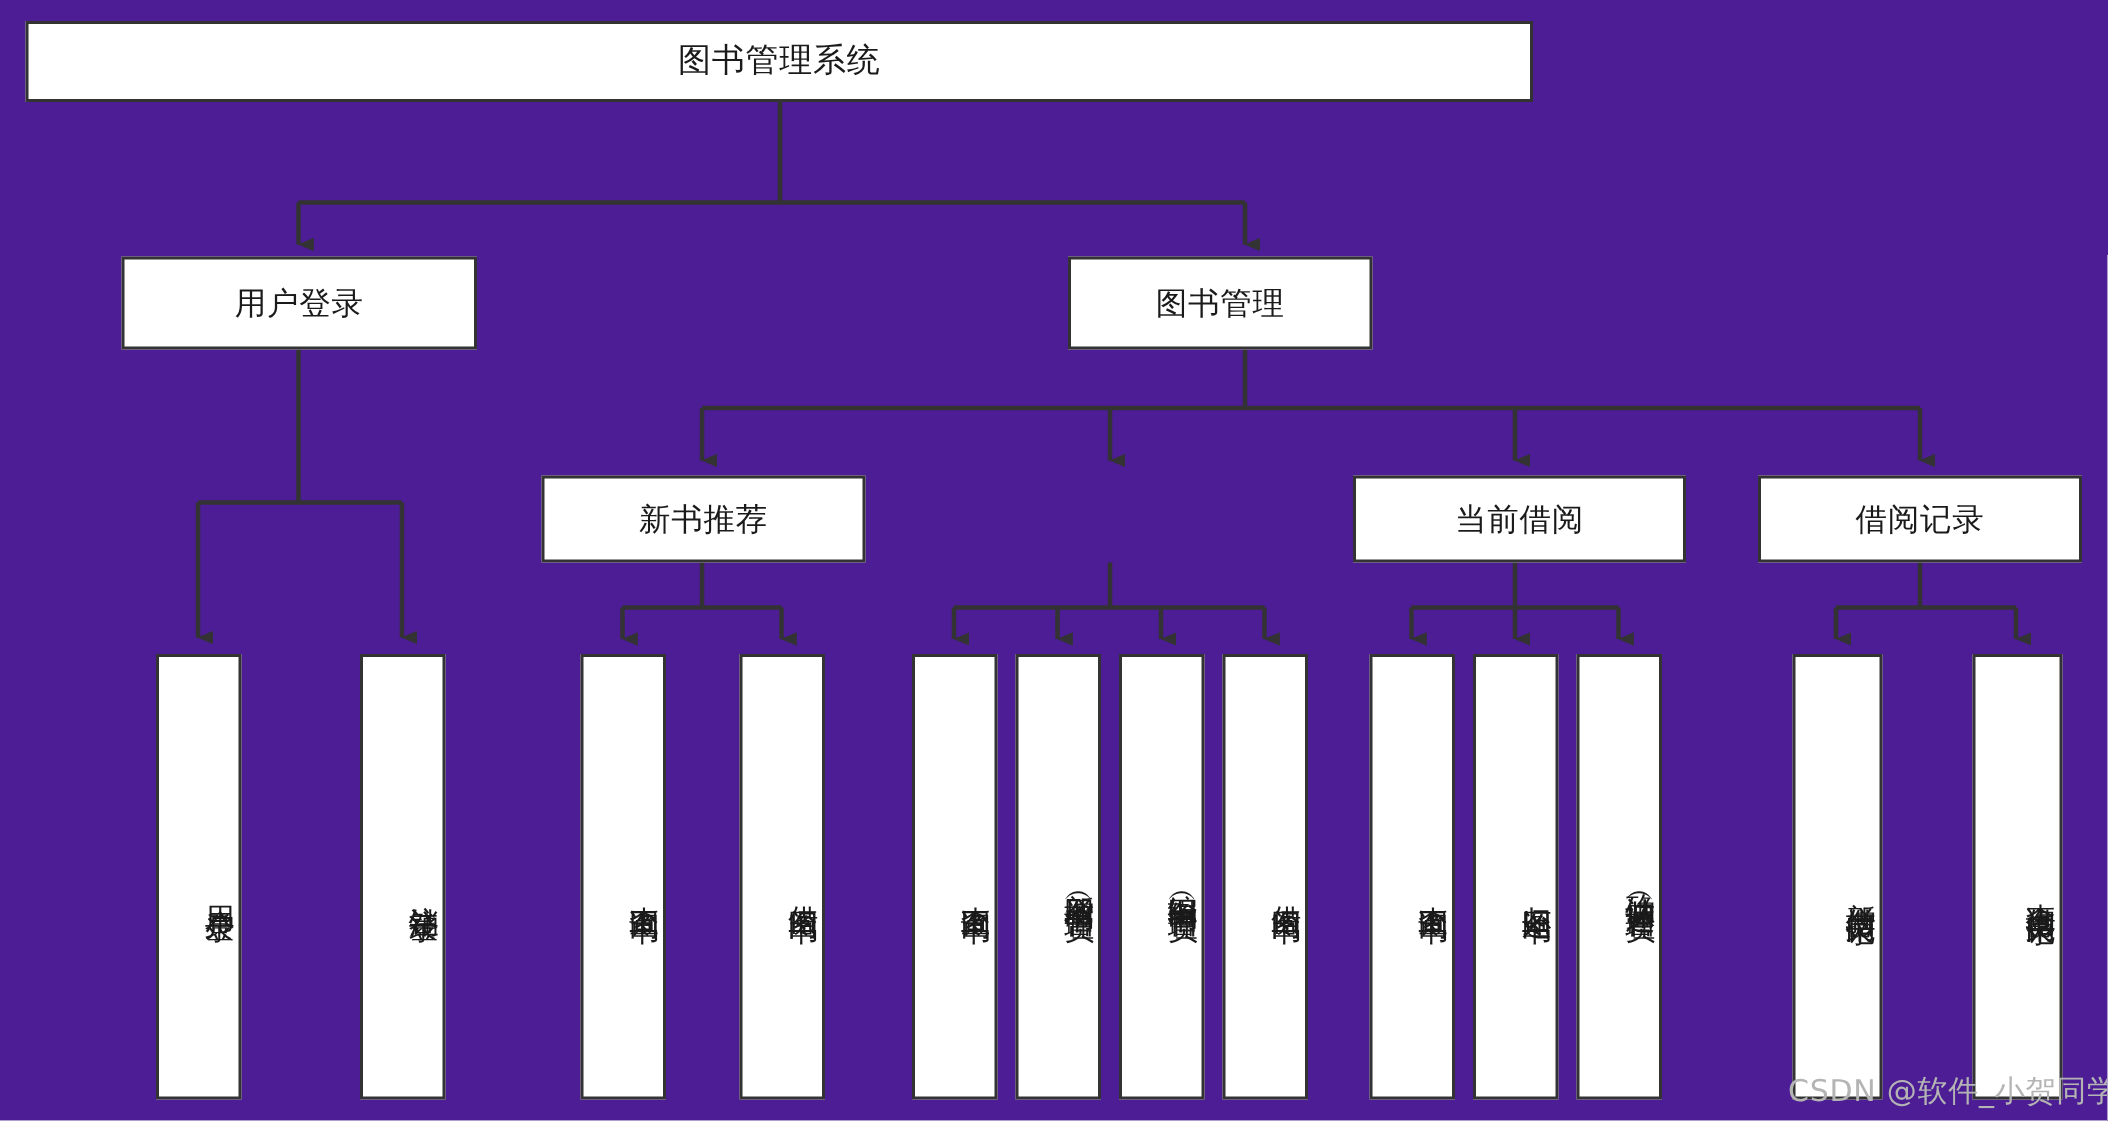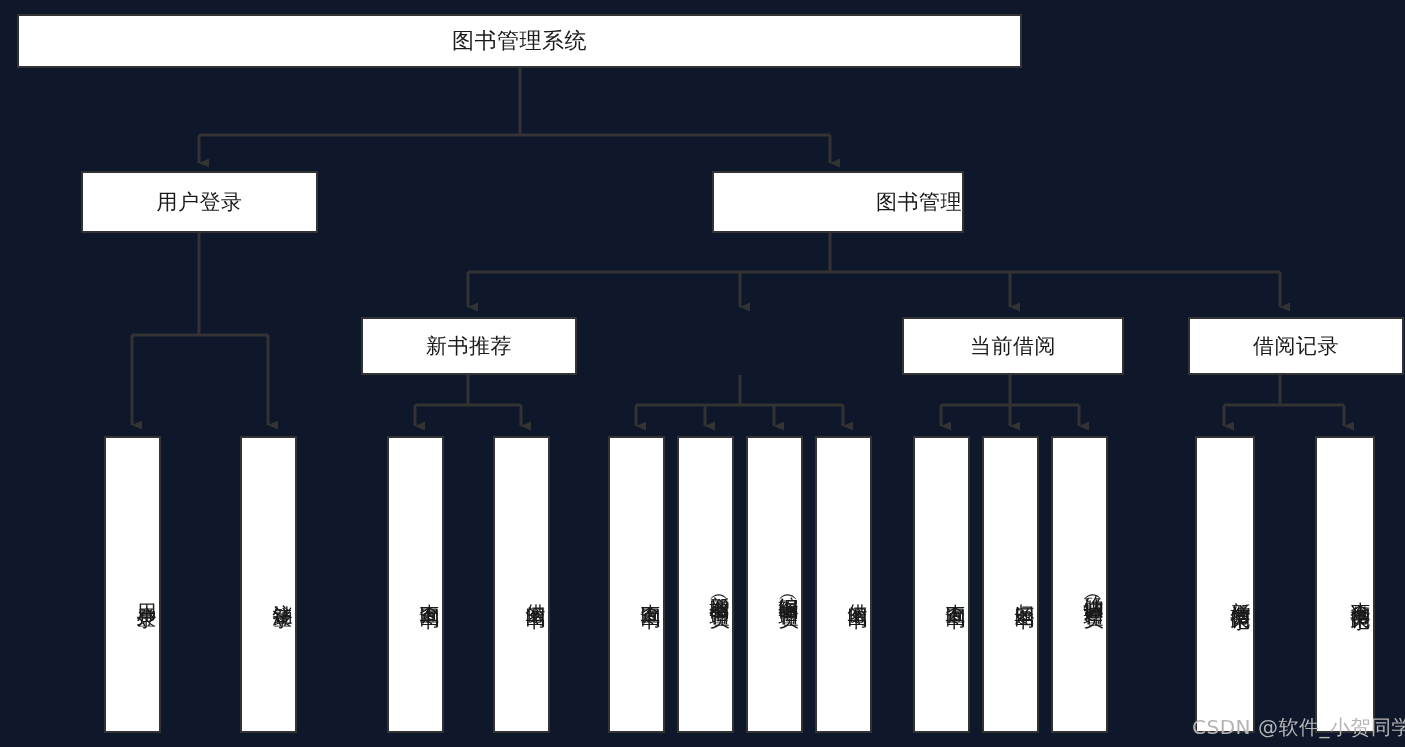--- a/index.html
+++ b/index.html
@@ -8,21 +8,21 @@
     padding: 0;
     background: #ffffff;
   }
   body {
     font-family: "DejaVu Sans", "Liberation Sans", sans-serif;
   }
   #diagram-root {
     position: relative;
     width: 1405px;
     height: 747px;
-    background: #0f172a;
+    background: #4c1d95;
     overflow: hidden;
   }
   #diagram-svg {
     position: absolute;
     left: 0;
     top: 0;
     width: 1405px;
     height: 747px;
   }
   .node-box {
@@ -128,34 +128,34 @@
   </svg>
 
   <div class="node-box level0" style="left:17px; top:14px; width:1005px; height:54px;">
     <span class="node-label">图书管理系统</span>
   </div>
 
   <div class="node-box level1" style="left:81px; top:171px; width:237px; height:62px;">
     <span class="node-label">用户登录</span>
   </div>
 
-  <div class="node-box level1" style="left:712px; top:171px; width:252px; height:62px;justify-content:flex-end;">
+  <div class="node-box level1" style="left:712px; top:171px; width:203px; height:62px;">
     <span class="node-label">图书管理</span>
   </div>
 
   <div class="node-box level2" style="left:361px; top:317px; width:216px; height:58px;">
     <span class="node-label">新书推荐</span>
   </div>
 
 
   <div class="node-box level2" style="left:902px; top:317px; width:222px; height:58px;">
     <span class="node-label">当前借阅</span>
   </div>
 
-  <div class="node-box level2" style="left:1172px; top:317px; width:216px; height:58px;margin-left:16px;">
+  <div class="node-box level2" style="left:1172px; top:317px; width:216px; height:58px;">
     <span class="node-label">借阅记录</span>
   </div>
 
   <div class="node-box leaf" style="left:104px; top:436px; width:57px; height:297px;">
     <span class="node-label">用户登录</span>
   </div>
 
   <div class="node-box leaf" style="left:240px; top:436px; width:57px; height:297px;">
     <span class="node-label">注销登录</span>
   </div>

